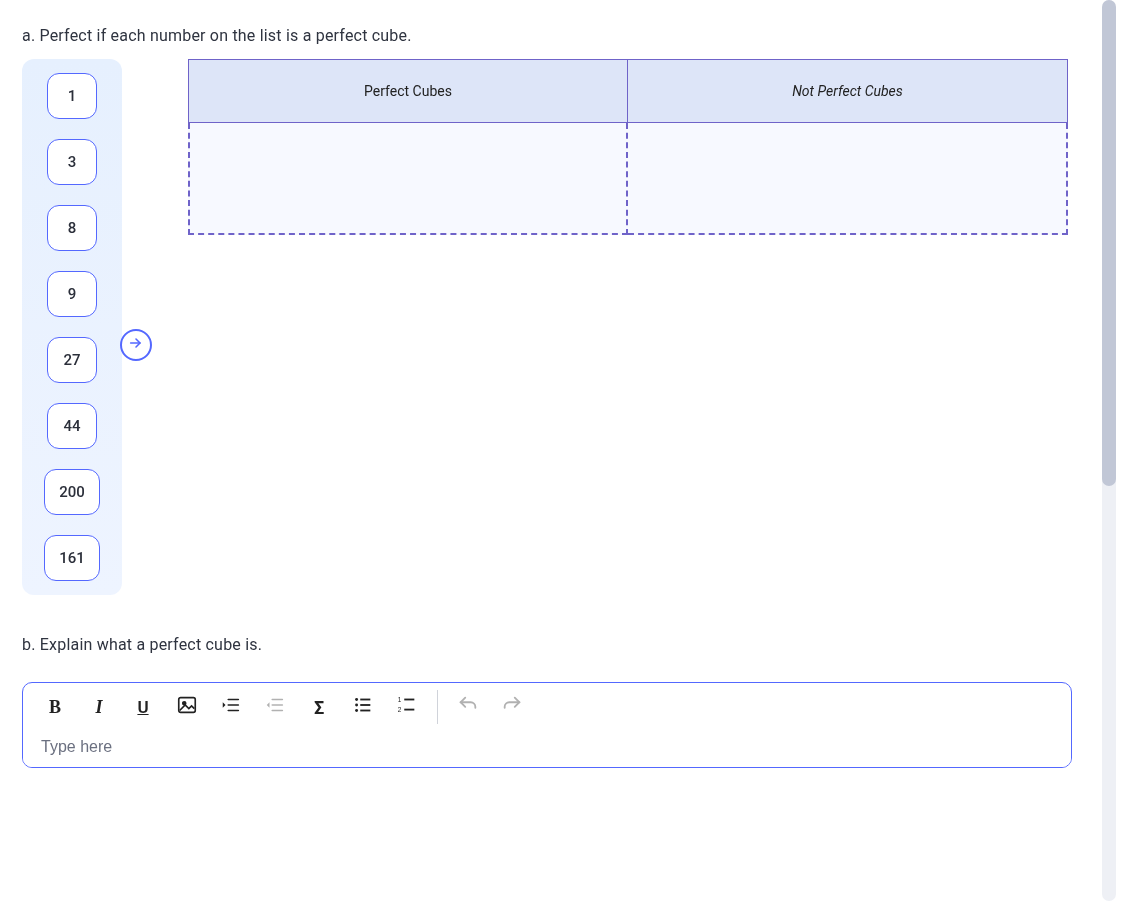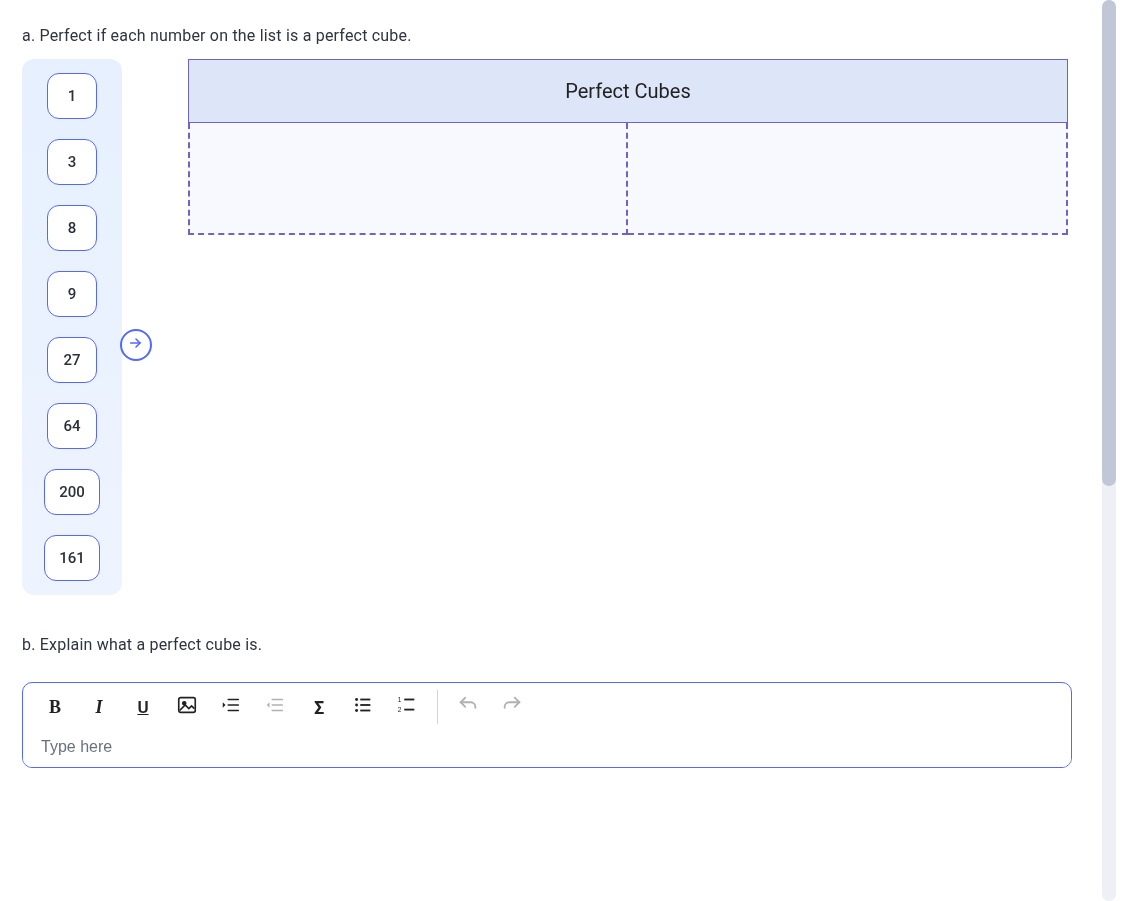--- a/index.html
+++ b/index.html
@@ -106,21 +106,21 @@
     width: 100%;
   }
   .dz-head {
     flex: 1 1 50%;
     height: 64px;
     border: 1.7px solid #6f63c9;
     background: #dde5f8;
     display: flex;
     align-items: center;
     justify-content: center;
-    font-size: 20px;
+    font-size: 14px;
     color: #222;
   }
   .dz-head.italic { font-style: italic; }
   .dz-head + .dz-head { border-left: none; }
   .dz-bodies {
     display: flex;
     width: 100%;
   }
   .dz-body {
     flex: 1 1 50%;
@@ -192,37 +192,38 @@
 
 
   <div class="dragdrop-wrap">
 
     <div class="chips-col">
       <div class="chip">1</div>
       <div class="chip">3</div>
       <div class="chip">8</div>
       <div class="chip">9</div>
       <div class="chip">27</div>
-      <div class="chip">64</div>
+      <div class="chip">44</div>
       <div class="chip">200</div>
       <div class="chip">161</div>
     </div>
 
     <div class="arrow-btn">
       <span>
         <svg viewBox="0 0 24 24" fill="none" stroke="#5468ff" stroke-width="2.4" stroke-linecap="round" stroke-linejoin="round">
           <line x1="4" y1="12" x2="18" y2="12"></line>
           <polyline points="12 6 18 12 12 18"></polyline>
         </svg>
       </span>
     </div>
 
     <div class="drop-zone">
       <div class="dz-headers">
         <div class="dz-head">Perfect Cubes</div>
+        <div class="dz-head italic">Not Perfect Cubes</div>
       </div>
       <div class="dz-bodies">
         <div class="dz-body"></div>
         <div class="dz-body"></div>
       </div>
     </div>
 
   </div>
 
   <div class="section-b prompt-line">b. Explain what a perfect cube is.</div>

